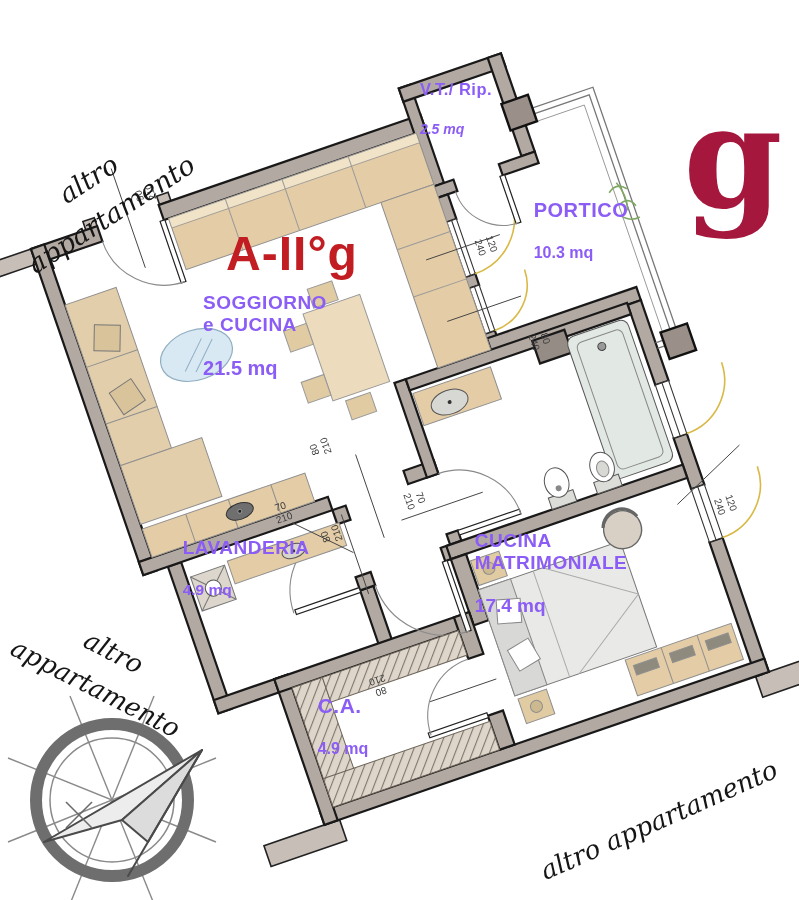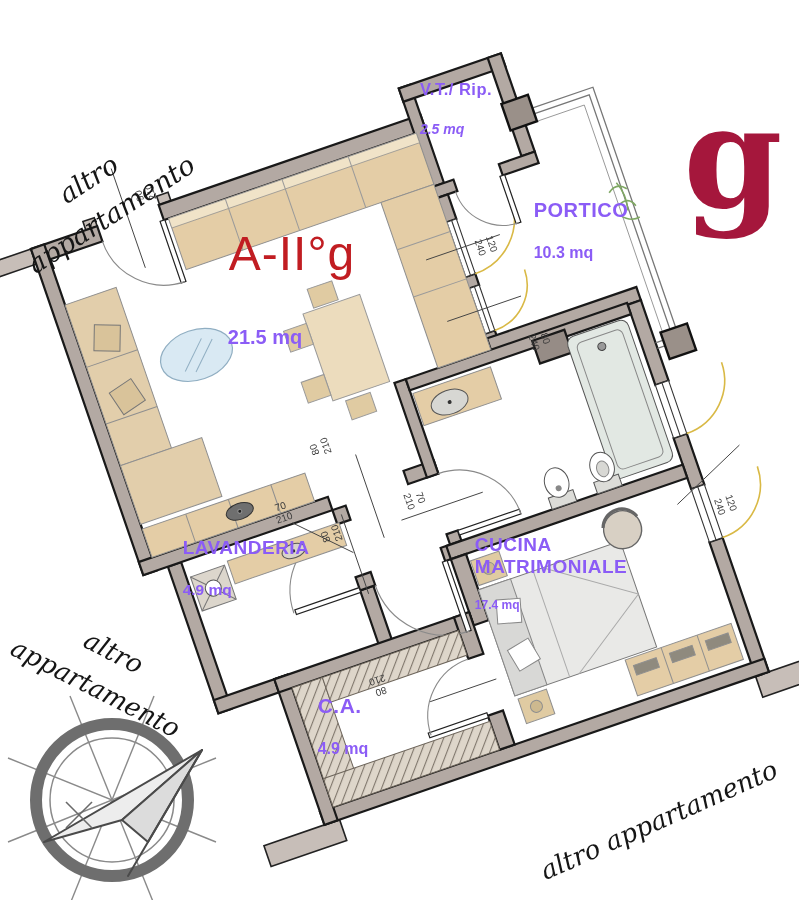--- a/index.html
+++ b/index.html
@@ -5,21 +5,21 @@
   html,body{margin:0;padding:0;background:#fff;}
   .stage{position:relative;width:799px;height:900px;background:#fff;overflow:hidden;
          font-family:"Liberation Sans",sans-serif;}
   .stage svg{position:absolute;left:0;top:0;}
   .overlay{position:absolute;left:0;top:0;width:799px;height:900px;pointer-events:none;}
   .lbl{position:absolute;transform:translate(-50%,-50%);text-align:left;
        color:#8b5cf6;font-weight:bold;white-space:pre-line;line-height:1.15;}
   .lbl .rn{letter-spacing:.5px;}
   .lbl .ra{font-weight:bold;margin-top:3px;}
   .unit-title{position:absolute;transform:translate(-50%,-50%);
-       color:#c11d22;font-weight:normal;font-size:48px;letter-spacing:1px;white-space:nowrap;}
+       color:#c11d22;font-weight:bold;font-size:48px;letter-spacing:1px;white-space:nowrap;}
   .neighbor{position:absolute;transform-origin:center;color:#151515;
        font-family:"DejaVu Serif",serif;font-style:italic;text-align:center;
        white-space:pre-line;line-height:1.55;}
   .logo-g{position:absolute;transform:translate(-50%,-50%);
        font-family:"DejaVu Serif",serif;font-weight:bold;font-size:142px;line-height:.8;
        color:#a5173c;}
   text.dim{font-family:"Liberation Sans",sans-serif;font-size:10px;fill:#3a3a3a;text-anchor:middle;}
 </style>
 </head>
 <body>
@@ -317,20 +317,22 @@
       <line x1="92" y1="802" x2="66" y2="828"></line>
     </g>
   </g>
 </svg>
 
 <div class="overlay">
 
   <div class="unit-title" style="left:292px;top:253px;">A-II°g</div>
 
   <div class="lbl" style="left:265px;top:336px;">
+    <div class="rn" style="font-size:19px;">SOGGIORNO
+e CUCINA</div>
     <div class="ra" style="font-size:20px;">21.5 mq</div>
   </div>
 
   <div class="lbl" style="left:456px;top:109px;">
     <div class="rn" style="font-size:16.5px;">V.T./ Rip.</div>
     <div class="ra" style="font-size:14px;font-style:italic;">2.5 mq</div>
   </div>
 
   <div class="lbl" style="left:581px;top:231px;">
     <div class="rn" style="font-size:20px;">PORTICO</div>
@@ -339,21 +341,21 @@
 
 
   <div class="lbl" style="left:246px;top:568px;">
     <div class="rn" style="font-size:19px;">LAVANDERIA</div>
     <div class="ra" style="font-size:15.5px;">4.9 mq</div>
   </div>
 
   <div class="lbl" style="left:551px;top:574px;">
     <div class="rn" style="font-size:19px;">CUCINA
 MATRIMONIALE</div>
-    <div class="ra" style="font-size:12px;">17.4 mq</div>
+    <div class="ra" style="font-size:19px;">17.4 mq</div>
   </div>
 
   <div class="lbl" style="left:343px;top:726px;">
     <div class="rn" style="font-size:21px;">C.A.</div>
     <div class="ra" style="font-size:16px;">4.9 mq</div>
   </div>
 
   <div class="neighbor" style="left:0px;top:155px;width:200px;font-size:27px;transform:rotate(-33deg);">altro
 appartamento</div>
 

